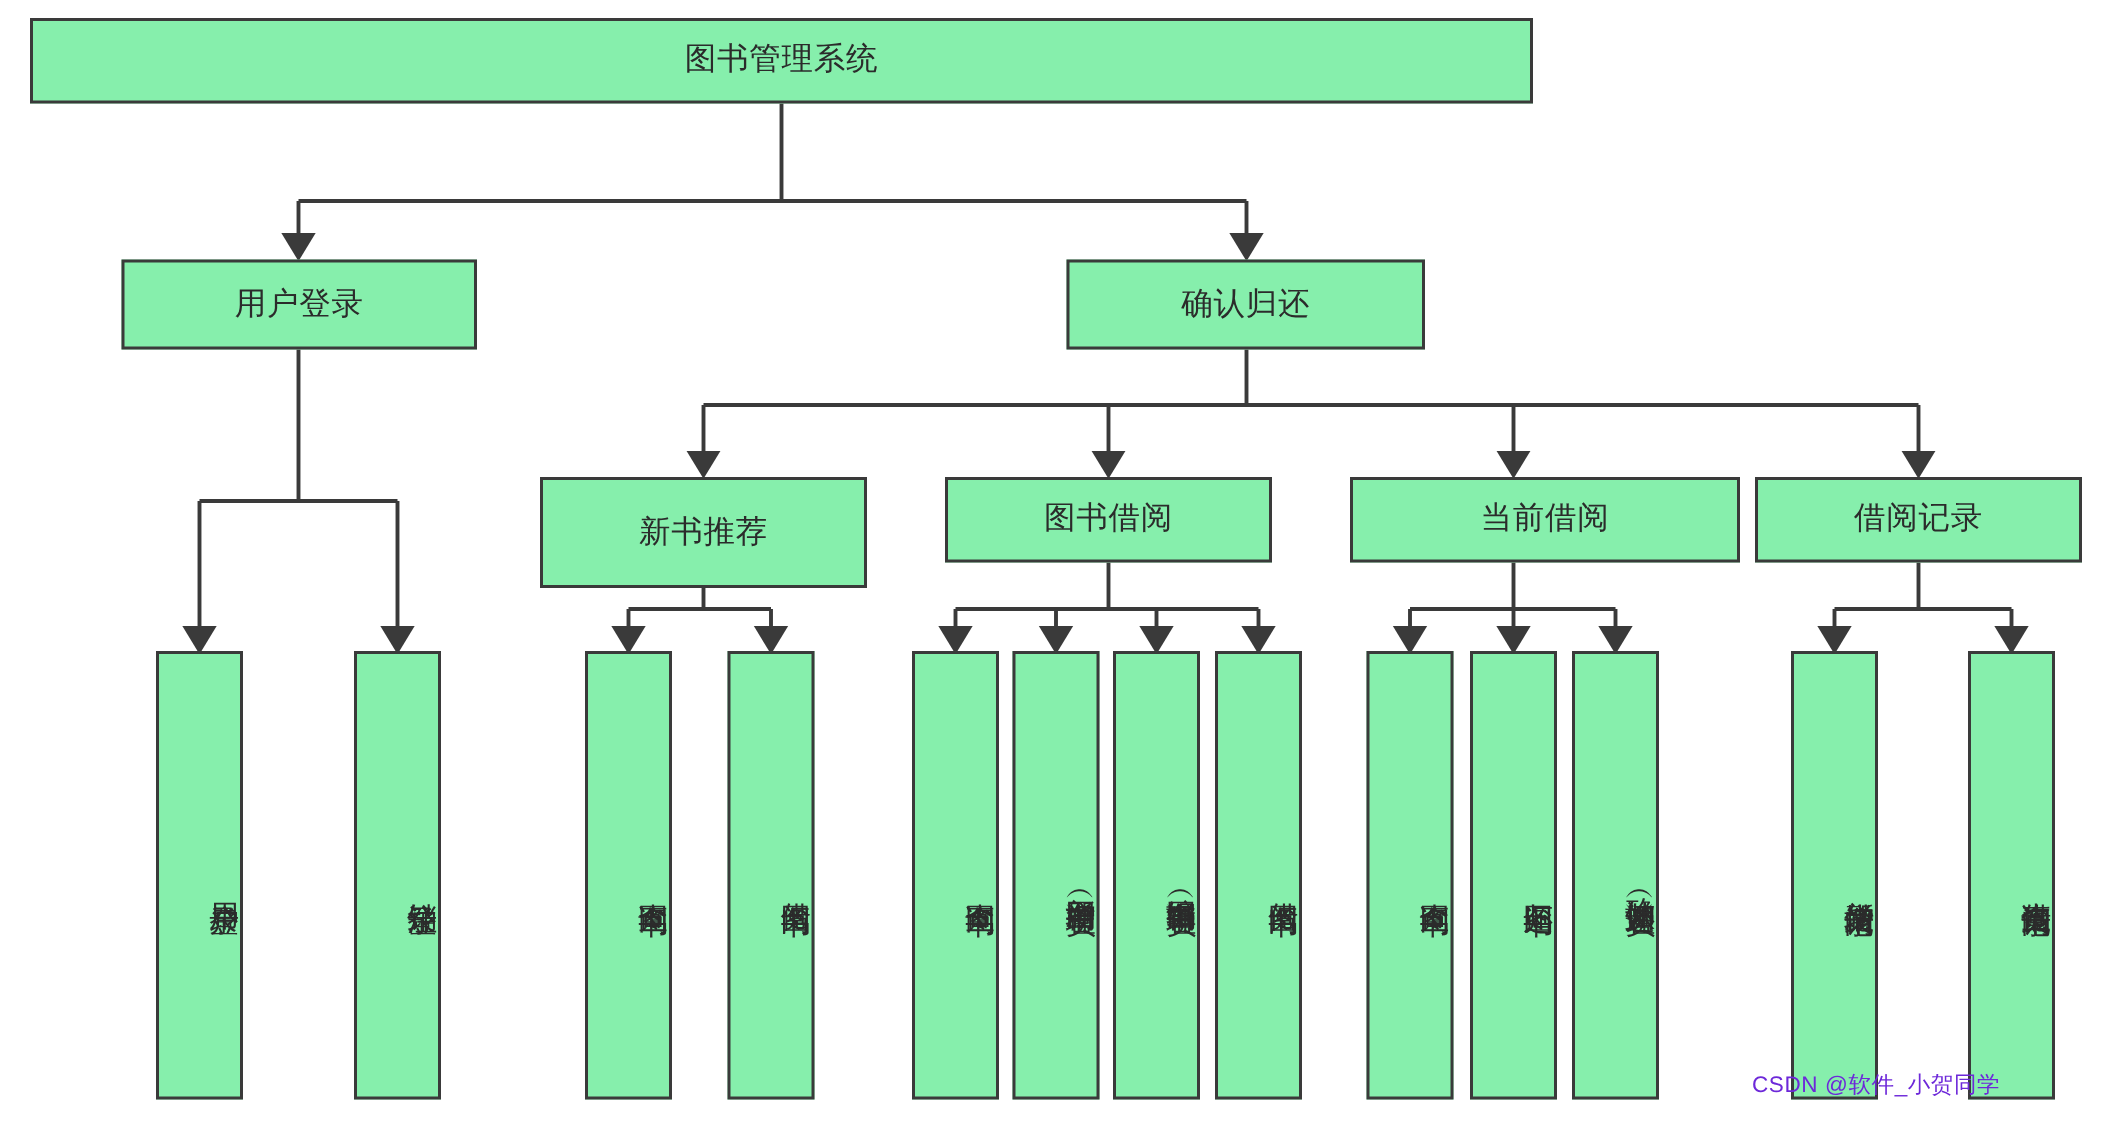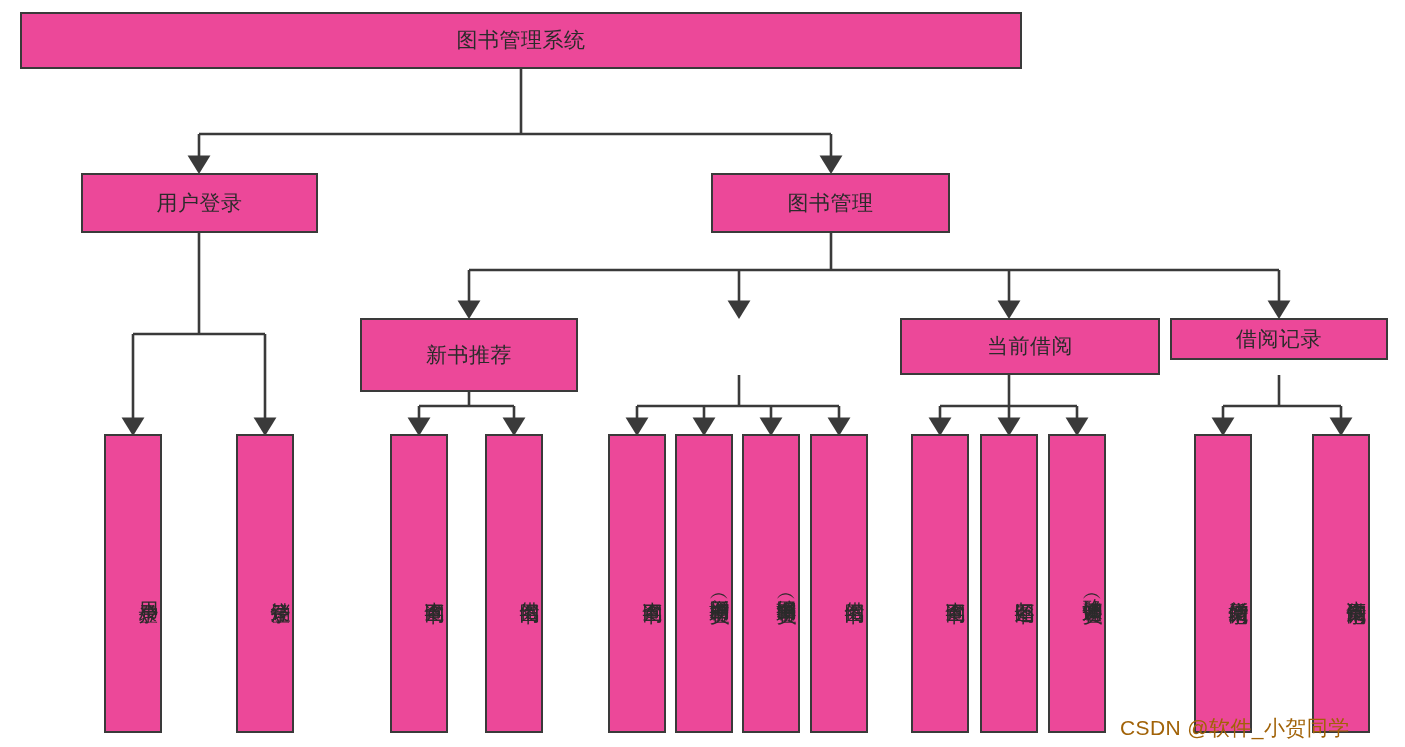--- a/index.html
+++ b/index.html
@@ -23,21 +23,21 @@
     position: absolute;
     left: 0;
     top: 0;
     width: 1405px;
     height: 747px;
     pointer-events: none;
   }
   .node {
     position: absolute;
     box-sizing: border-box;
-    background: #ec4899;
+    background: #86efac;
     border: 2px solid #3a3a3a;
     display: flex;
     align-items: center;
     justify-content: center;
     color: #2b2b2b;
     line-height: 1.18;
     text-align: center;
   }
   .node.horiz {
     font-size: 21px;
@@ -50,24 +50,24 @@
     letter-spacing: 1px;
     padding-top: 8px;
     align-items: flex-start;
     justify-content: center;
   }
   .node .label {
     display: block;
   }
   .watermark {
     position: absolute;
-    left: 1120px;
+    left: 1168px;
     top: 714px;
-    font-size: 21px;
-    color: #a16207;
+    font-size: 15px;
+    color: #6d28d9;
     white-space: nowrap;
     letter-spacing: 0.4px;
   }
 </style>
 </head>
 <body>
 
 <div id="diagram-root">
 
   <svg class="wires" viewBox="0 0 1405 747" xmlns="http://www.w3.org/2000/svg">
@@ -121,30 +121,33 @@
   </svg>
 
   <div class="node horiz" style="left:20px; top:12px; width:1002px; height:57px;">
     <span class="label">图书管理系统</span>
   </div>
 
   <div class="node horiz" style="left:81px; top:173px; width:237px; height:60px;">
     <span class="label">用户登录</span>
   </div>
   <div class="node horiz" style="left:711px; top:173px; width:239px; height:60px;">
-    <span class="label">图书管理</span>
+    <span class="label">确认归还</span>
   </div>
 
   <div class="node horiz" style="left:360px; top:318px; width:218px; height:74px;">
     <span class="label">新书推荐</span>
   </div>
+  <div class="node horiz" style="left:630px; top:318px; width:218px; height:57px;">
+    <span class="label">图书借阅</span>
+  </div>
   <div class="node horiz" style="left:900px; top:318px; width:260px; height:57px;">
     <span class="label">当前借阅</span>
   </div>
-  <div class="node horiz" style="left:1170px; top:318px; width:218px; height:42px;">
+  <div class="node horiz" style="left:1170px; top:318px; width:218px; height:57px;">
     <span class="label">借阅记录</span>
   </div>
 
   <div class="node vert" style="left:104px; top:434px; width:58px; height:299px;">
     <span class="label">用户登录</span>
   </div>
   <div class="node vert" style="left:236px; top:434px; width:58px; height:299px;">
     <span class="label">注销登录</span>
   </div>
 

